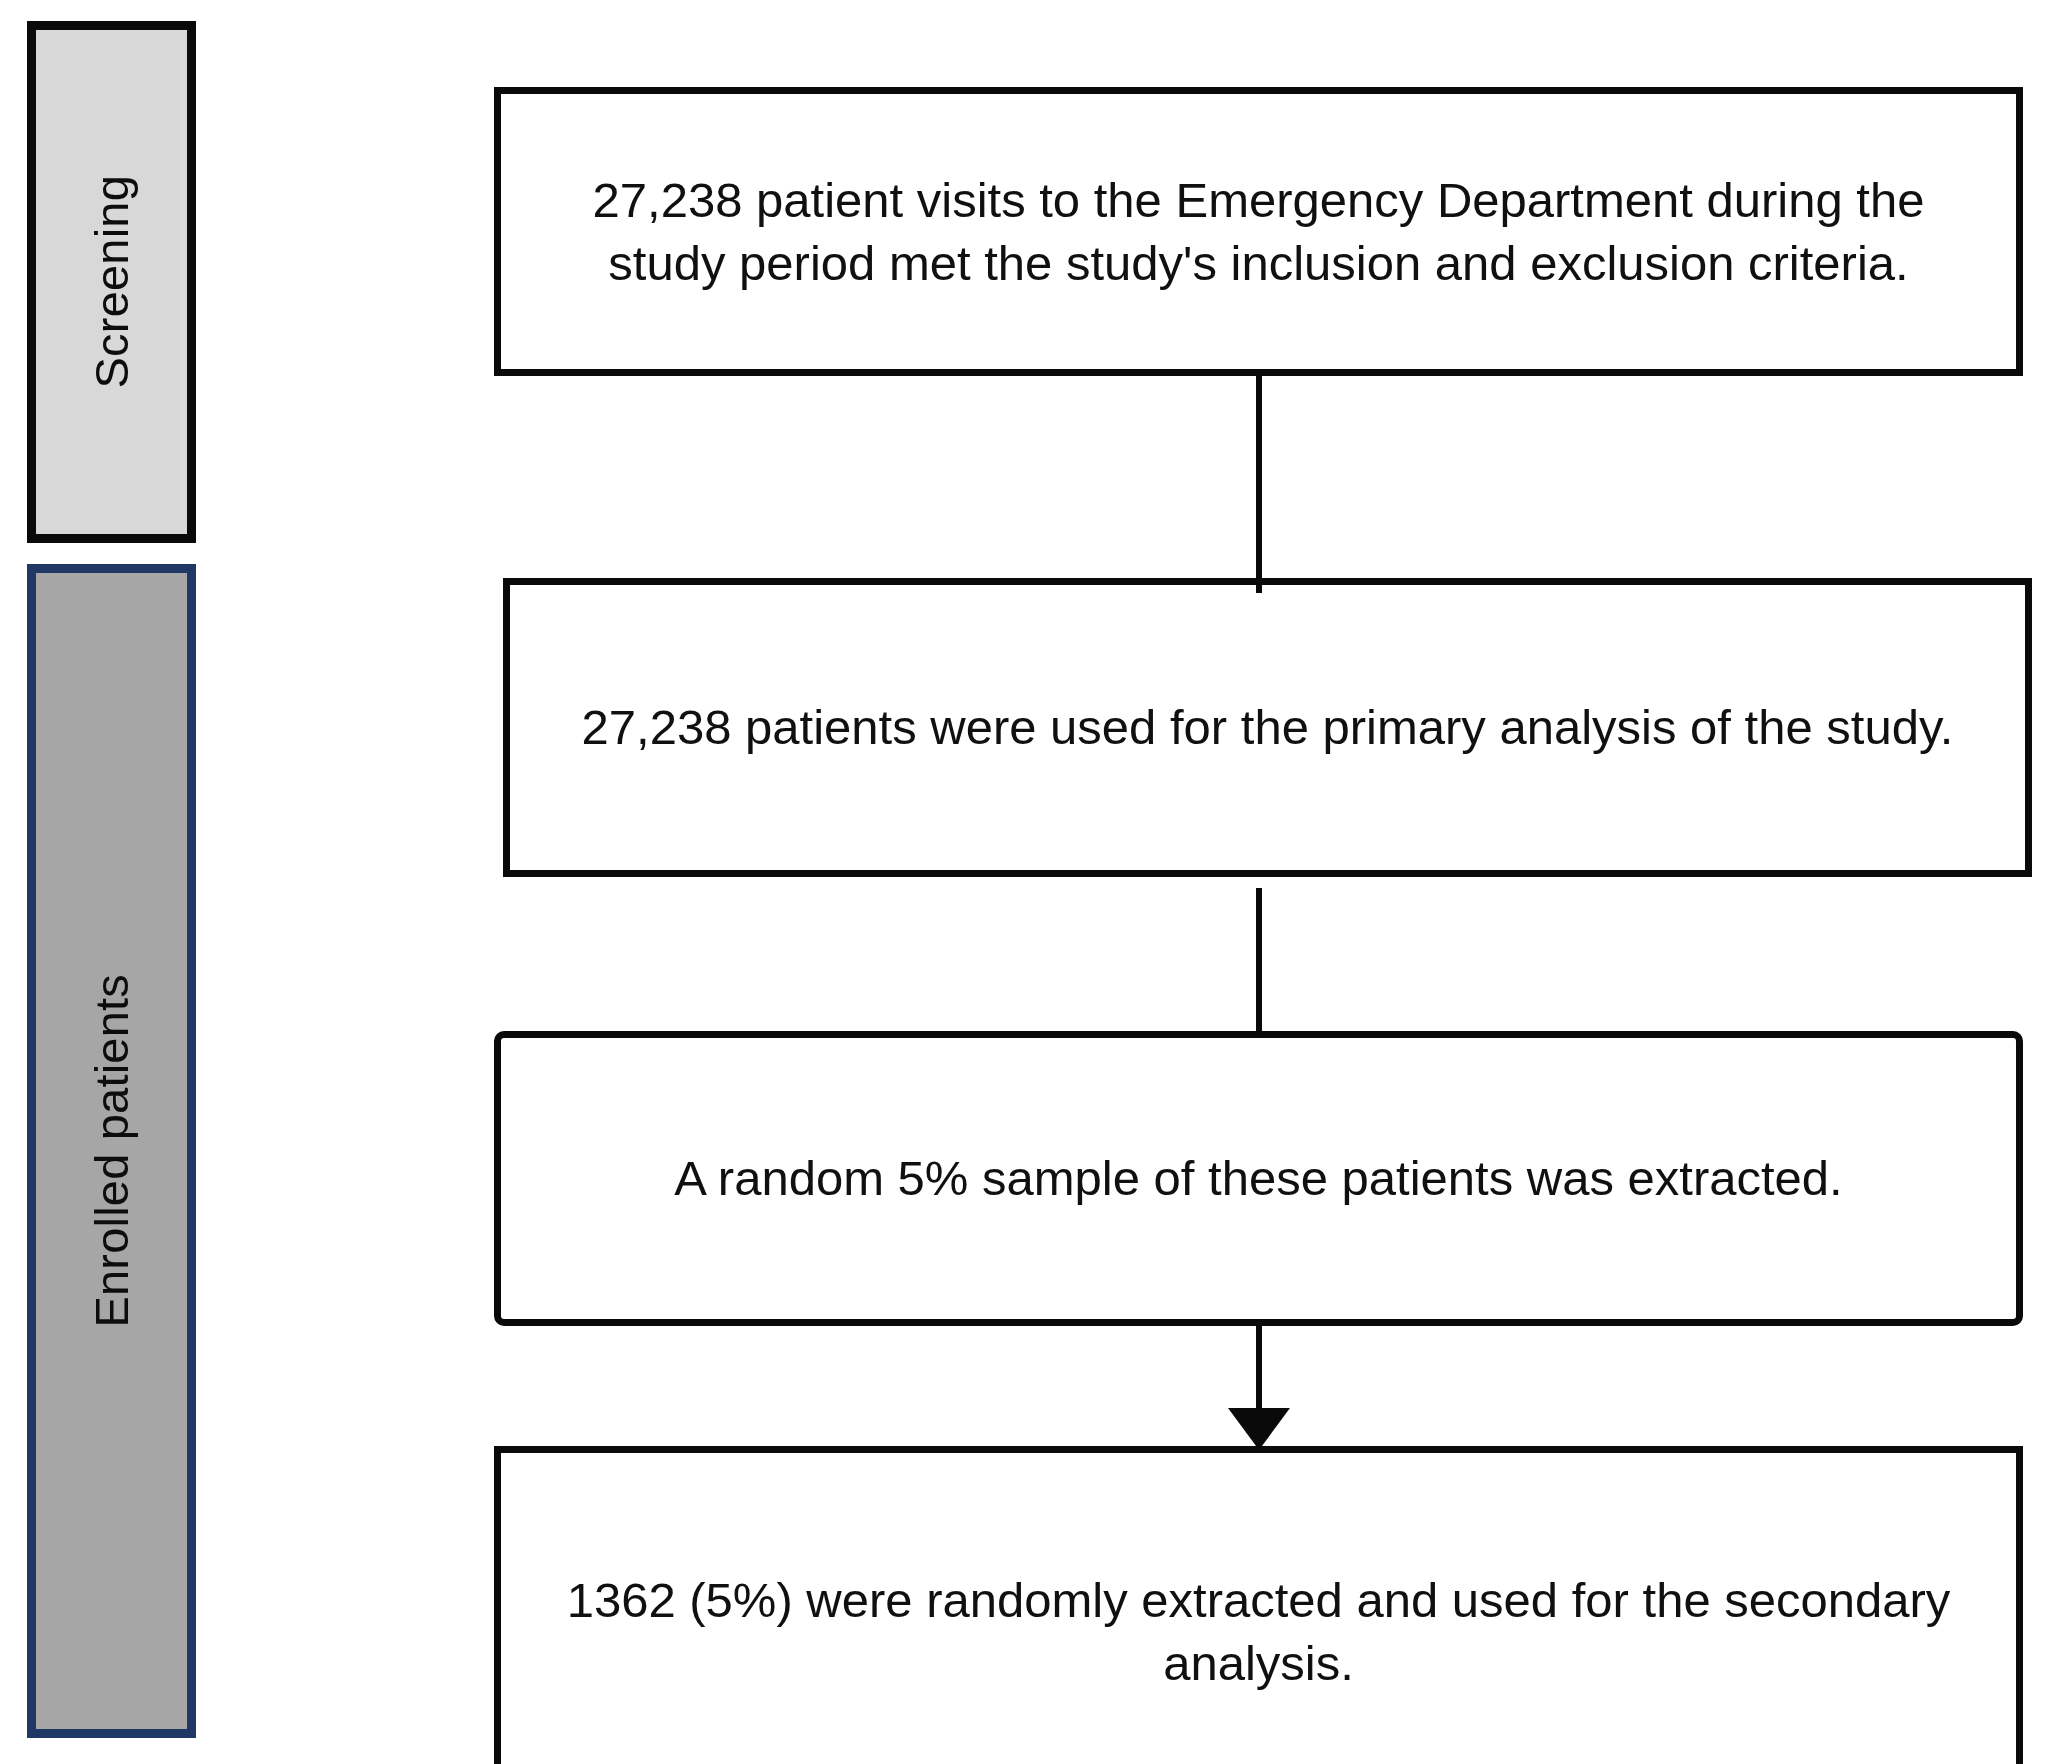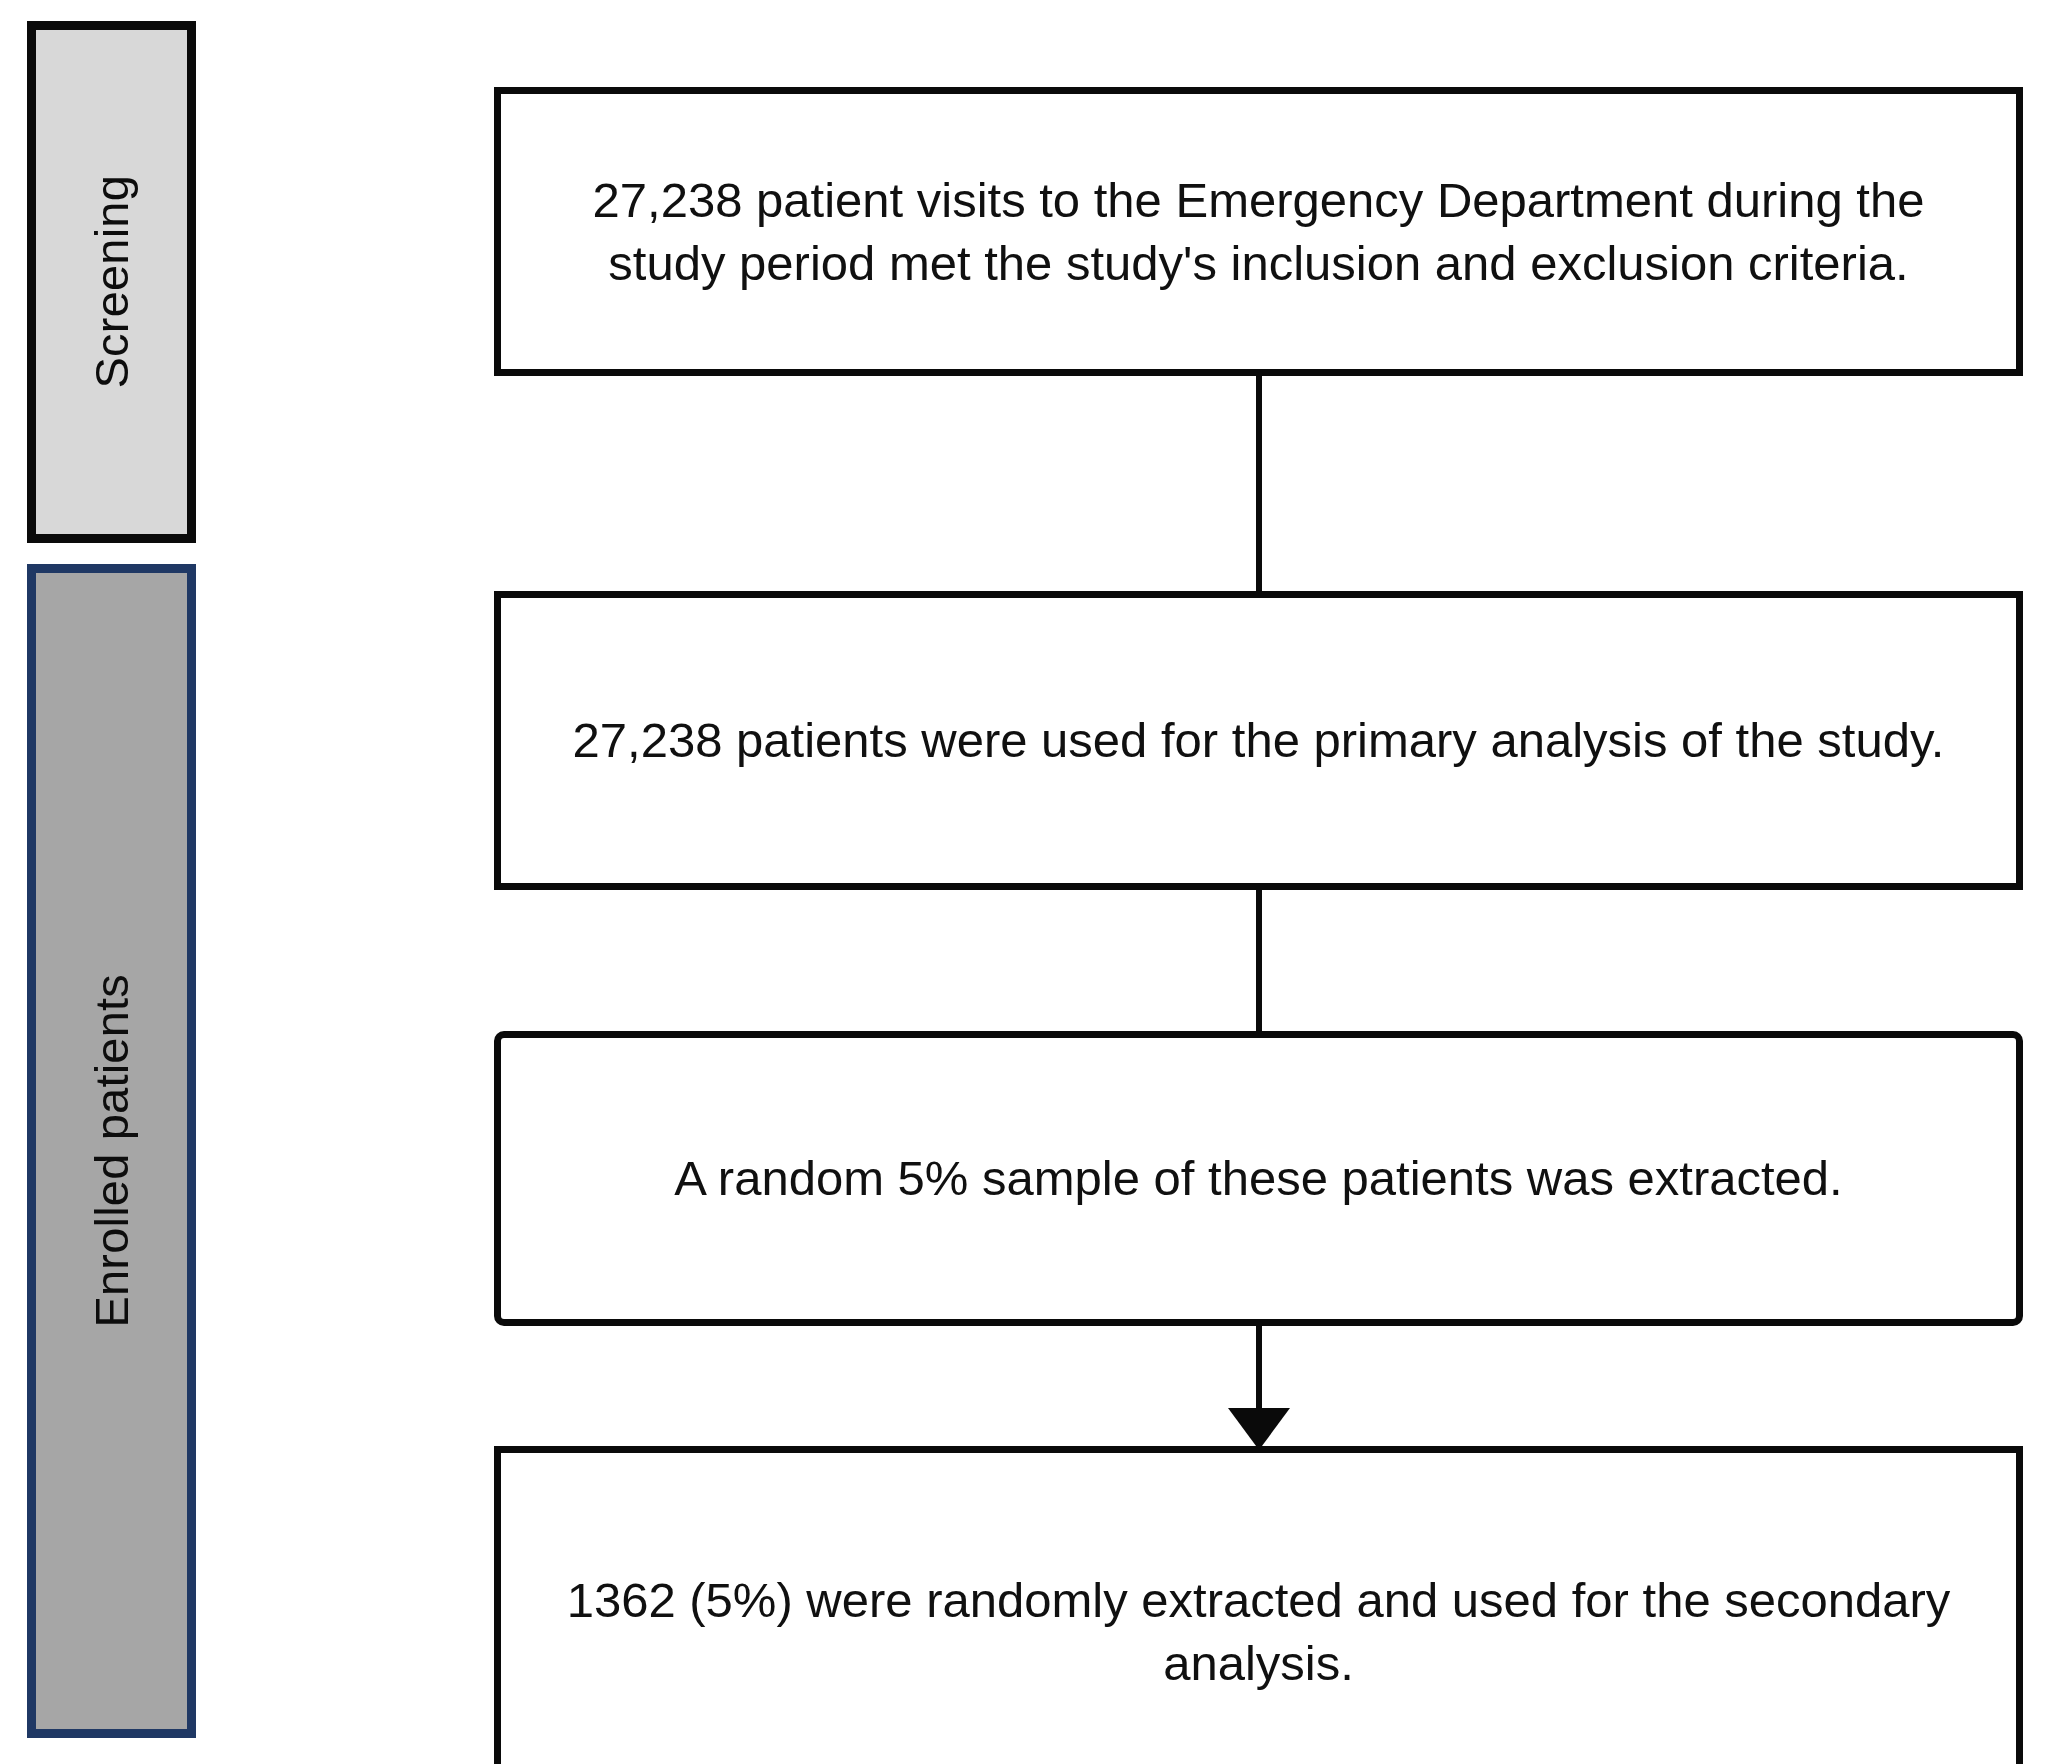--- a/index.html
+++ b/index.html
@@ -67,21 +67,21 @@
   }
   .flow-box .box-text {
     font-size: 49px;
     line-height: 1.28;
     color: #101010;
     text-align: center;
     width: 100%;
   }
 
   #flow-box-1 { top: 87px;   height: 289px; }
-  #flow-box-2 { top: 591px;  height: 299px; }
+  #flow-box-2 { top: 578px;  height: 299px; margin-left: 9px; }
   #flow-box-3 { top: 1031px; height: 295px; border-radius: 10px; }
   #flow-box-4 { top: 1446px; height: 371px; }
 
   
   .connector {
     position: absolute;
     left: 1256px;
     width: 6px;
     background: #0a0a0a;
   }

